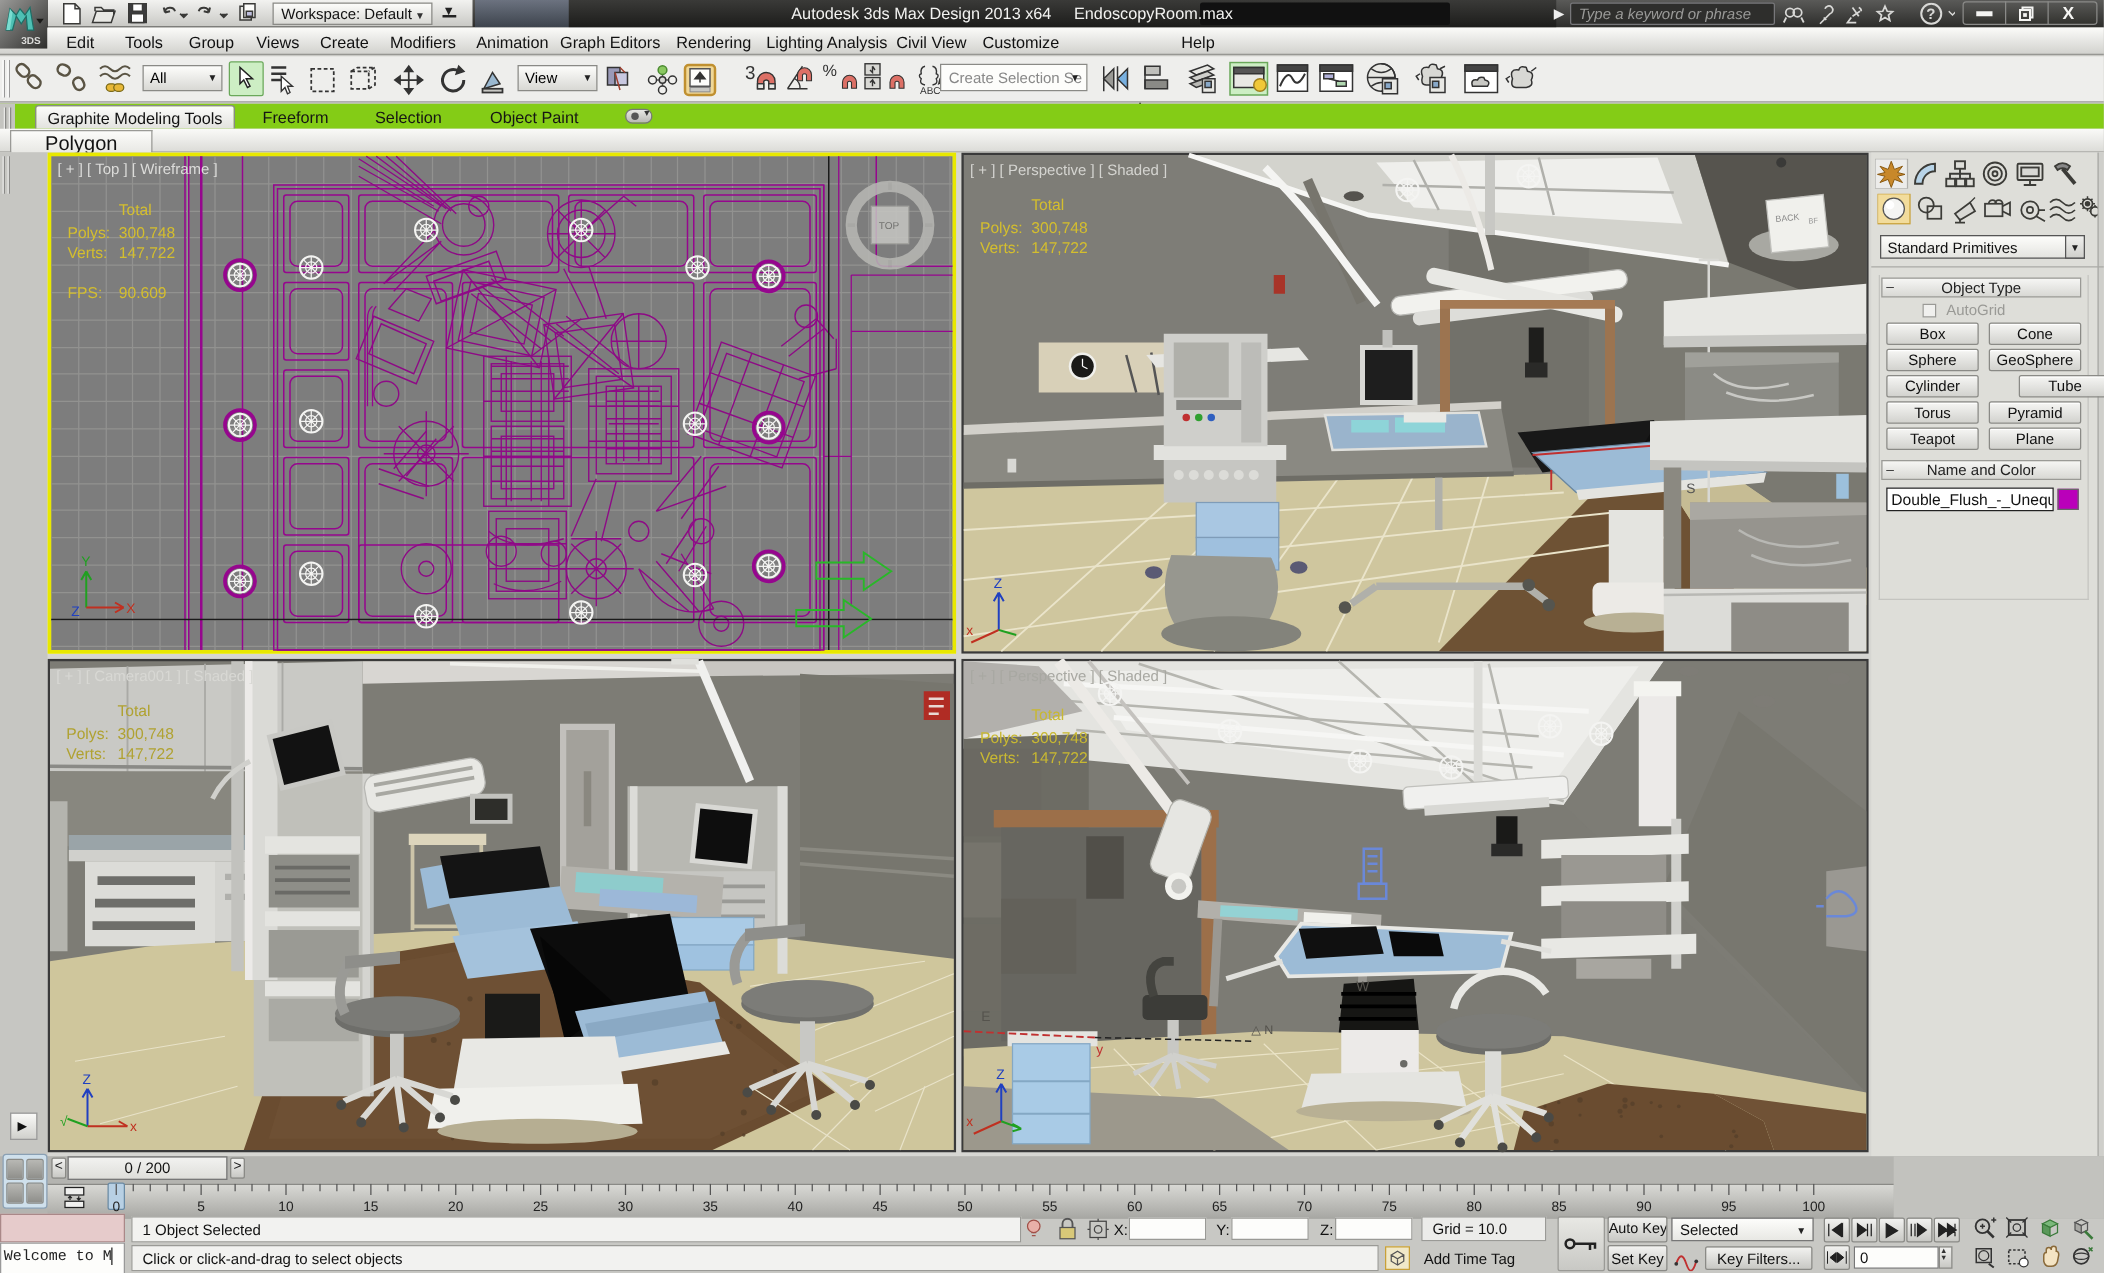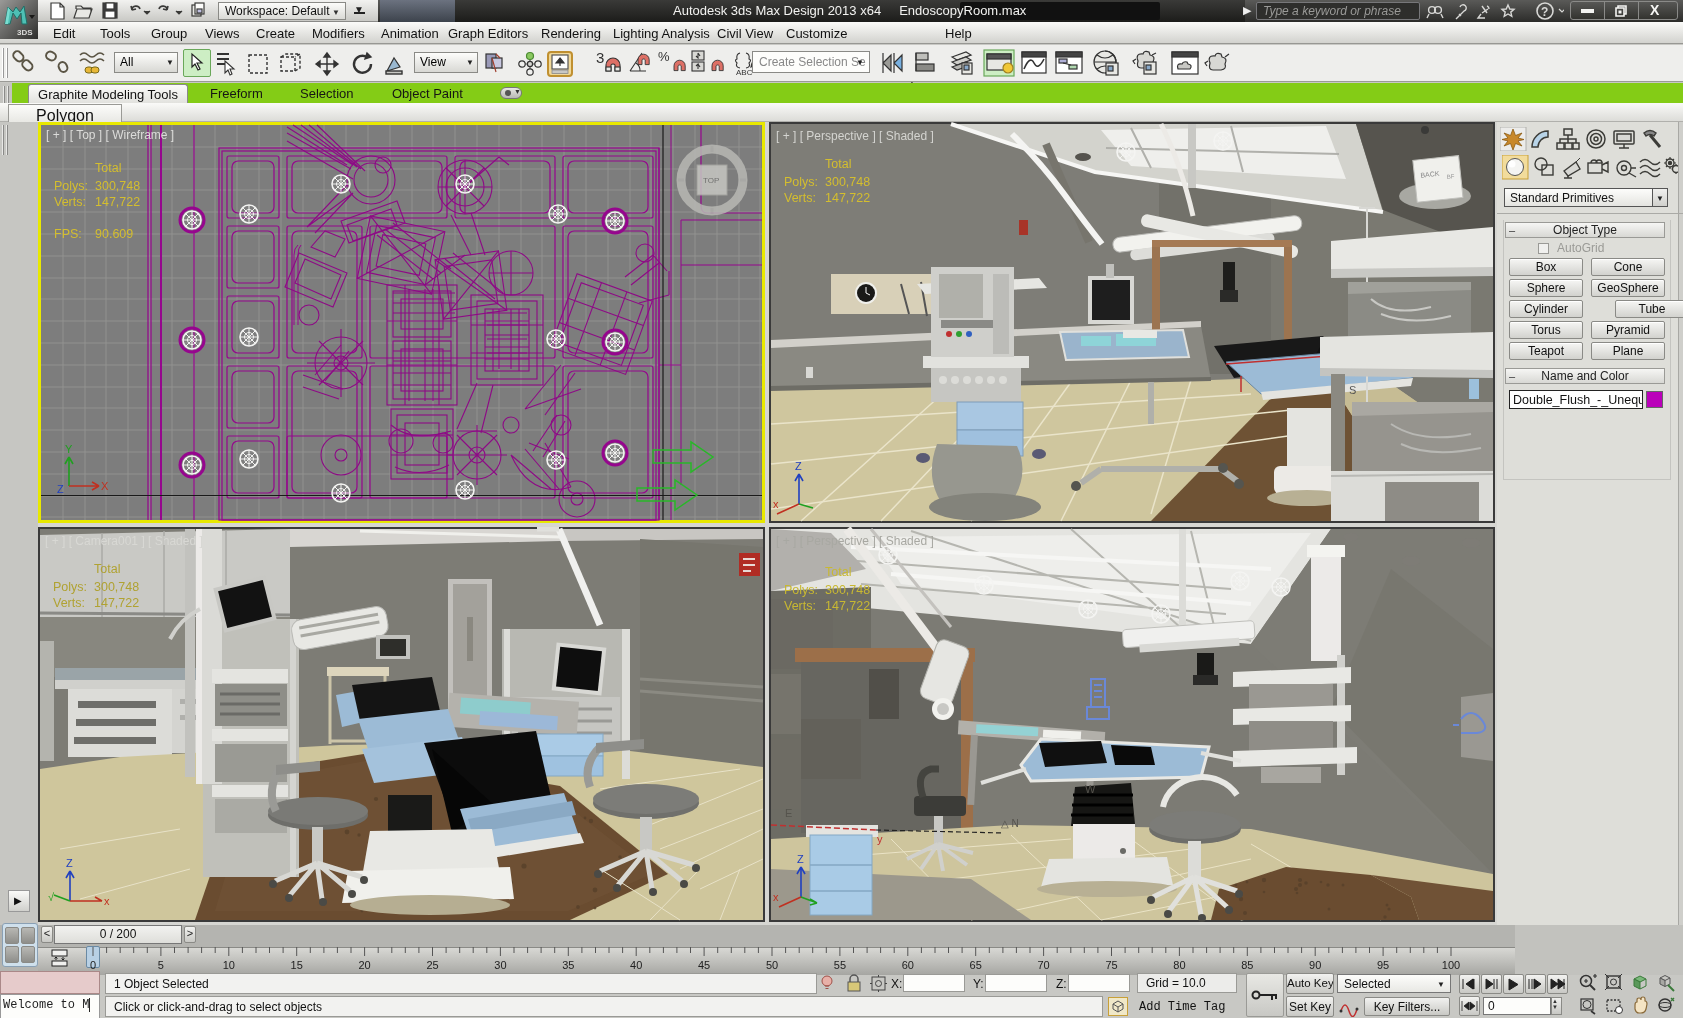--- a/index.html
+++ b/index.html
@@ -28,21 +28,21 @@
   padding-top:1px; box-shadow:inset 0 1px 0 #fff; }
 .bvl { background:linear-gradient(#f2f2f0,#c8c8c4); border:1px solid #8a8a86; border-radius:2px; white-space:nowrap; overflow:hidden; }
 .fld { background:#fdfdfb; border:1px solid #9a9a96; }
 </style>
 </head>
 <body>
 <div id="titlebar">
  <div class="abs" style="left:380px;top:0;width:90px;height:22px;background:linear-gradient(#7a86a0,#4a5668);opacity:.55"></div>
  <div class="abs" style="left:455px;top:0;width:790px;height:22px;background:linear-gradient(#3a3a38,#1c1c1a);"></div>
  <div class="abs" style="left:960px;top:2px;width:200px;height:18px;background:#111;border-radius:2px;"></div>
- <div class="abs" style="left:633px;top:3px;font-size:13px;color:#f2f2f0;white-space:pre;margin-left:40px;">Autodesk 3ds Max Design 2013 x64     EndoscopyRoom.max</div>
+ <div class="abs" style="left:633px;top:3px;font-size:13px;color:#f2f2f0;white-space:pre;">Autodesk 3ds Max Design 2013 x64     EndoscopyRoom.max</div>
  <div class="abs" style="left:1243px;top:4px;color:#eee;font-size:11px;">▶</div>
  <div class="abs" style="left:1256px;top:2px;width:164px;height:18px;background:#2e2e2c;border:1px solid #77777a;border-radius:2px;color:#9a9a98;font-size:12px;font-style:italic;padding:1px 0 0 6px;">Type a keyword or phrase</div>
  <svg class="abs" style="left:1424px;top:2px" width="140" height="19" viewBox="0 0 140 19">
   <g stroke="#d8d8d6" stroke-width="1.4" fill="none">
    <circle cx="8" cy="8" r="3.4"></circle>
         <circle cx="14" cy="8" r="3.4"></circle>
         <path d="M5 12 L3 16 M17 12 L19 16"></path>
    <path d="M36 5 a3.2 3.2 0 1 1 4 4 L34 15 l-2 2 M35 12 l2 2"></path>
    <path d="M58 4 l5 7 M58 11 l6 -4 M57 12 l-3 4 h7 M63 4 a3 3 0 0 1 2 3"></path>
    <path d="M84 3 l1.8 4 4.2 .3 -3.2 2.8 1 4.2 -3.8 -2.3 -3.8 2.3 1 -4.2 -3.2 -2.8 4.2 -.3 z"></path>
@@ -1251,21 +1251,21 @@
  <div class="abs" style="left:973px;top:977px;font-size:12px;color:#111;">Y:</div>
  <div class="fld abs" style="left:985px;top:974px;width:62px;height:18px;"></div>
  <div class="abs" style="left:1056px;top:977px;font-size:12px;color:#111;">Z:</div>
  <div class="fld abs" style="left:1068px;top:974px;width:62px;height:18px;"></div>
  <div class="abs" style="left:1137px;top:973px;width:100px;height:20px;background:#ececea;border:1px solid #9a9a96;font-size:12px;color:#111;padding:2px 0 0 8px;">Grid = 10.0</div>
  <div class="abs" style="left:105px;top:996px;width:998px;height:21px;background:#f2f2f0;border:1px solid #9a9a96;font-size:12px;color:#111;padding:3px 0 0 8px;">Click or click-and-drag to select objects</div>
  <div class="abs" style="left:1108px;top:997px;width:20px;height:19px;background:#f0e8c8;border:1px solid #c8a038;"></div>
  <svg class="abs" style="left:1110px;top:999px" width="16" height="15" viewBox="0 0 16 15">
       <path d="M3 5 l5 -3 5 3 -5 3 z M3 5 v5 l5 3 v-5 M13 5 v5 l-5 3" fill="none" stroke="#555"></path>
     </svg>
- <div class="abs" style="left:1139px;top:1000px;font-size:12px;color:#111;font-family:Liberation Mono, monospace;">Add Time Tag</div>
+ <div class="abs" style="left:1139px;top:1000px;font-size:12px;color:#111;">Add Time Tag</div>
  <div class="abs" style="left:1246px;top:973px;width:38px;height:44px;background:linear-gradient(#e8e8e4,#c8c8c4);border:1px solid #9a9a96;border-radius:2px;"></div>
  <svg class="abs" style="left:1250px;top:984px" width="30" height="22" viewBox="0 0 30 22">
       <g stroke="#222" stroke-width="2" fill="none">
         <circle cx="6" cy="11" r="3.5"></circle>
         <path d="M9 11 h18 M22 11 v5 M26 11 v4"></path>
       </g>
     </svg>
  <div class="bvl abs" style="left:1286px;top:973px;width:48px;height:21px;font-size:11.5px;color:#111;text-align:center;padding-top:3px;">Auto Key</div>
  <div class="bvl abs" style="left:1286px;top:996px;width:48px;height:21px;font-size:12px;color:#111;text-align:center;padding-top:3px;">Set Key</div>
  <div class="abs" style="left:1337px;top:974px;width:114px;height:19px;background:linear-gradient(#fdfdfb,#e8e8e4);border:1px solid #777;font-size:12px;color:#111;padding:2px 0 0 6px;">Selected</div>

